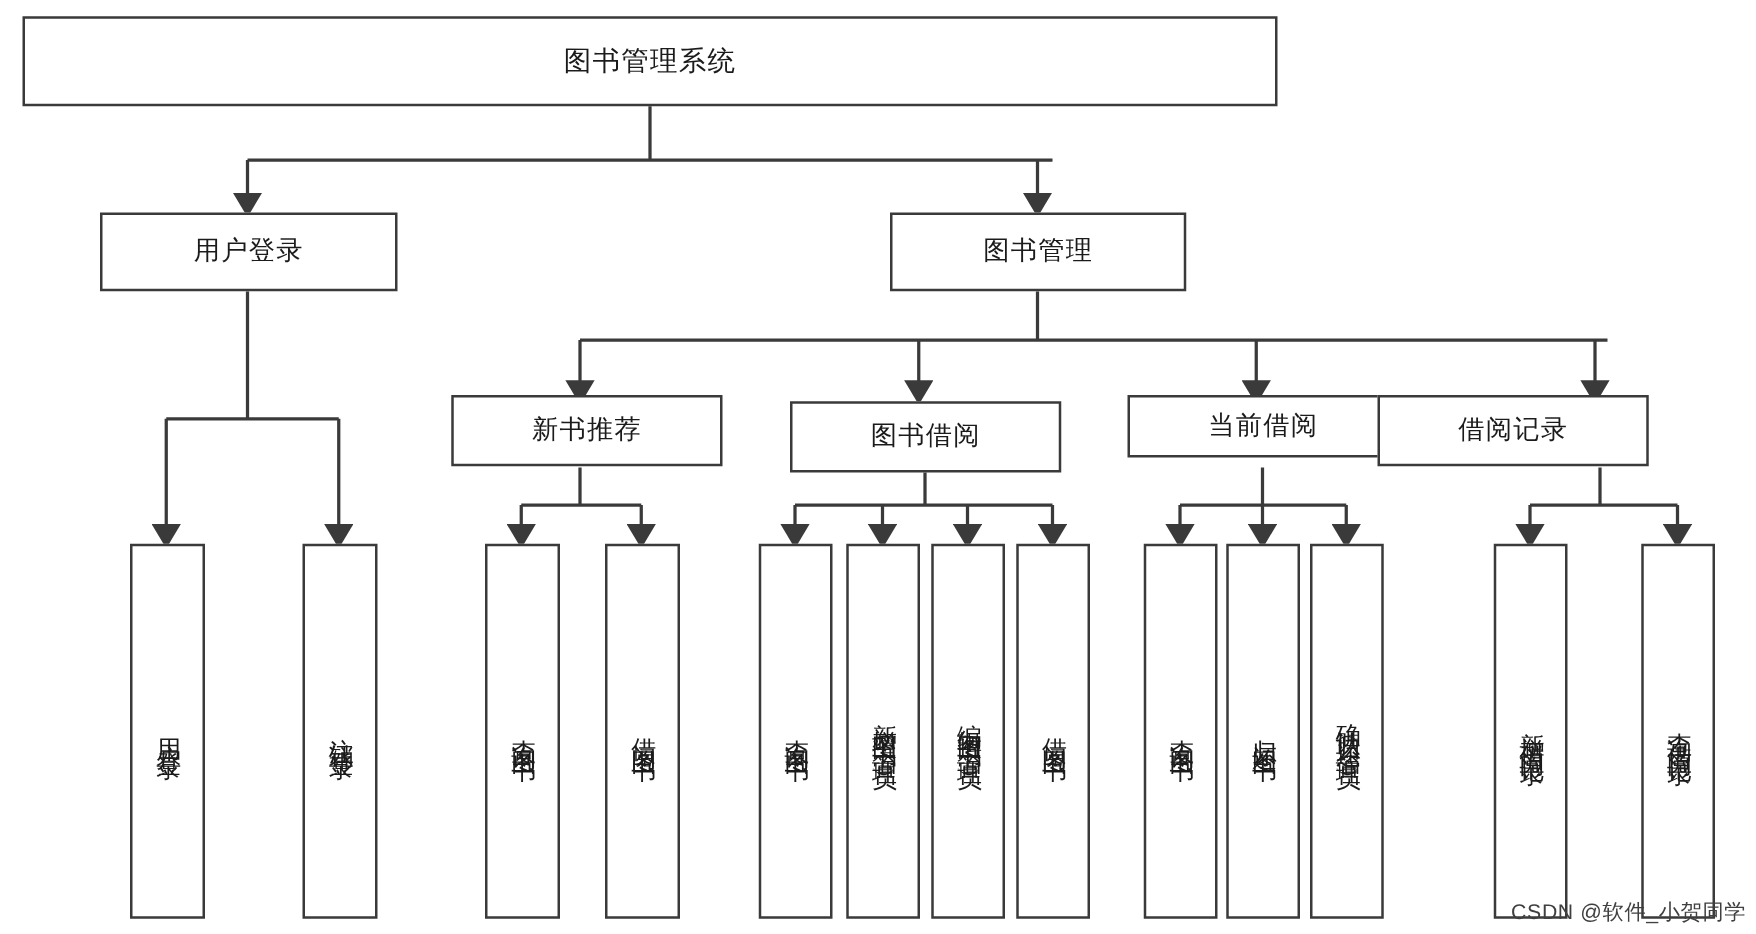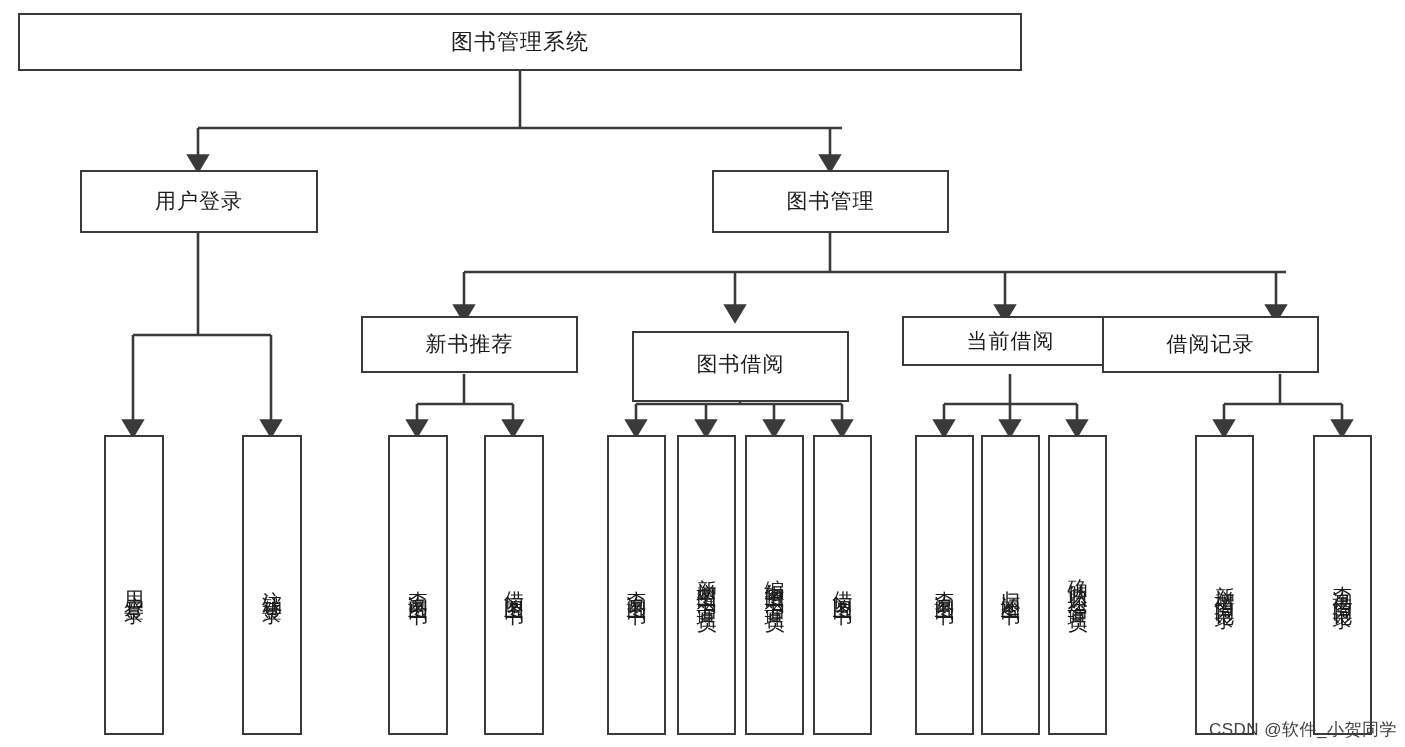--- a/index.html
+++ b/index.html
@@ -121,35 +121,35 @@
       <path d="M1010,404 L1010,427" marker-end="url(#arrow)"></path>
       <path d="M1077,404 L1077,427" marker-end="url(#arrow)"></path>
 
       <path d="M1280,374 L1280,404"></path>
       <path d="M1224,404 L1342,404"></path>
       <path d="M1224,404 L1224,427" marker-end="url(#arrow)"></path>
       <path d="M1342,404 L1342,427" marker-end="url(#arrow)"></path>
     </g>
   </svg>
 
-  <div class="node h" id="node-root" style="left:18px; top:13px; width:1004px; height:58px;">
+  <div class="node h" id="node-root" style="left:18px; top:13px; width:1004px; height:72px;">
     <span class="label">图书管理系统</span>
   </div>
 
   <div class="node h" style="left:80px; top:170px; width:238px; height:63px;">
     <span class="label">用户登录</span>
   </div>
   <div class="node h" style="left:361px; top:316px; width:217px; height:57px;">
     <span class="label">新书推荐</span>
   </div>
 
   <div class="node h" style="left:712px; top:170px; width:237px; height:63px;">
     <span class="label">图书管理</span>
   </div>
-  <div class="node h" style="left:632px; top:331px; width:217px; height:71px;font-family:Liberation Mono, monospace;">
+  <div class="node h" style="left:632px; top:321px; width:217px; height:57px;">
     <span class="label">图书借阅</span>
   </div>
   <div class="node h" style="left:902px; top:316px; width:217px; height:50px;">
     <span class="label">当前借阅</span>
   </div>
   <div class="node h" style="left:1102px; top:316px; width:217px; height:57px;">
     <span class="label">借阅记录</span>
   </div>
 
   <div class="node v" style="left:104px; top:435px; width:60px; height:300px;">

